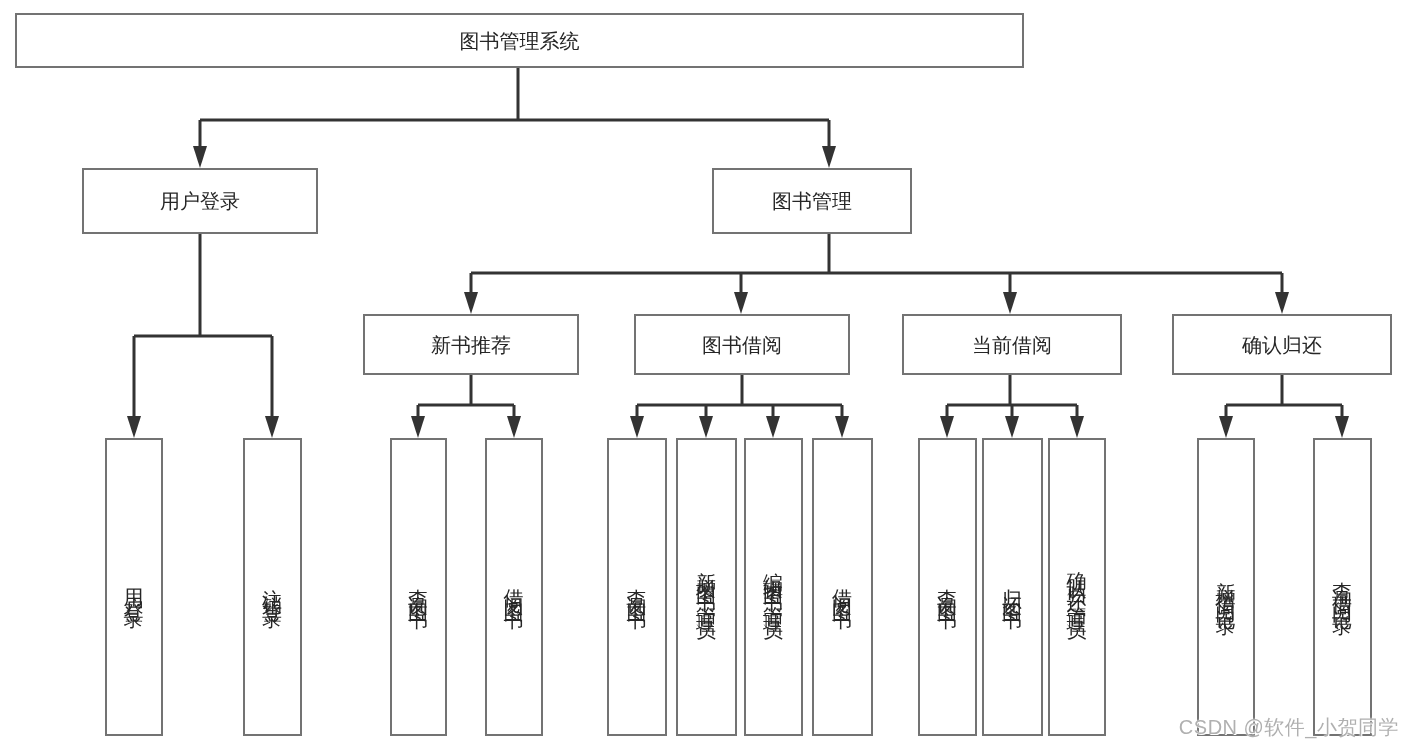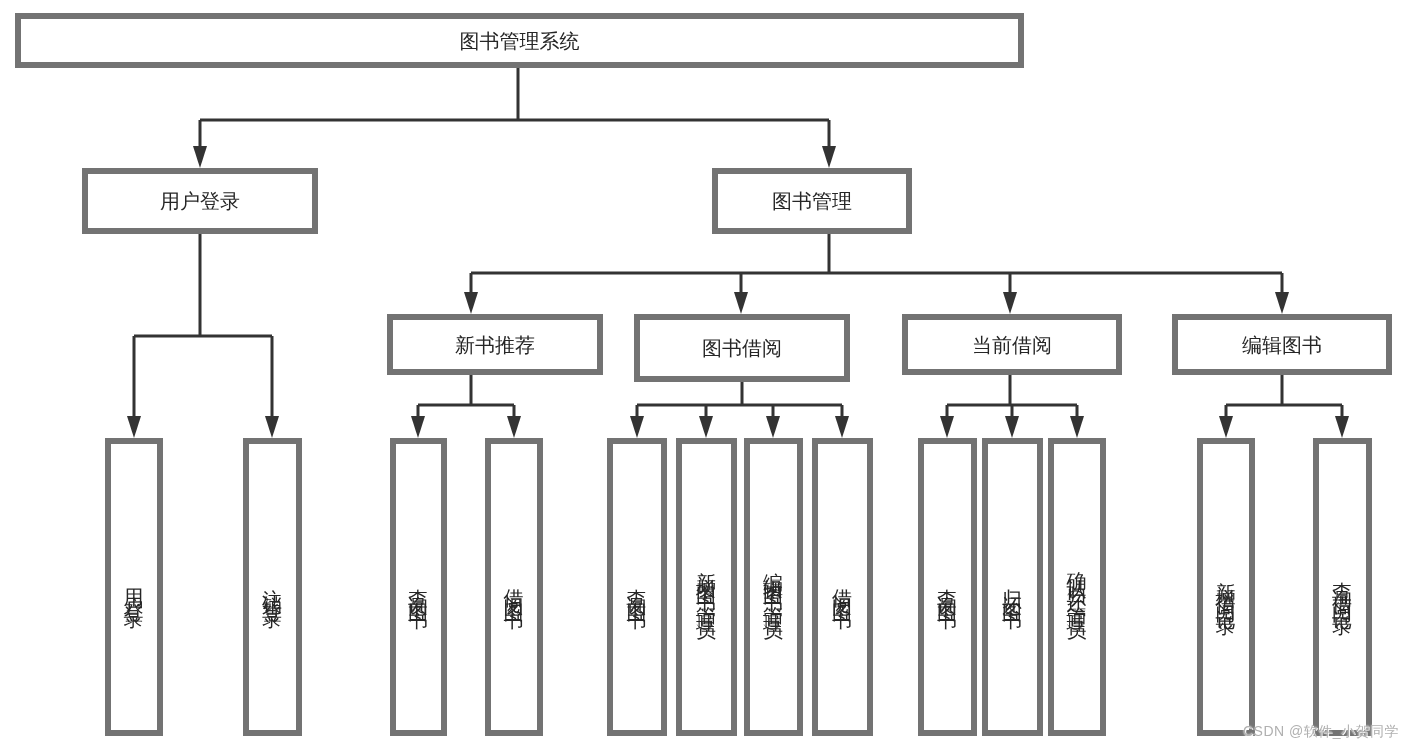--- a/index.html
+++ b/index.html
@@ -18,21 +18,21 @@
   #connectors {
     position: absolute;
     left: 0; top: 0;
     width: 1405px;
     height: 747px;
     pointer-events: none;
   }
   .node {
     position: absolute;
     box-sizing: border-box;
-    border: 6px solid #737373;
+    border: 2px solid #737373;
     background: #ffffff;
     display: flex;
     align-items: center;
     justify-content: center;
     color: #262626;
   }
   .node .lbl {
     display: block;
     font-size: 20px;
     line-height: 1;
@@ -41,21 +41,21 @@
   .node.v .lbl {
     writing-mode: vertical-rl;
     text-orientation: mixed;
     letter-spacing: 7px;
     white-space: normal;
   }
   .watermark {
     position: absolute;
     right: 6px;
     bottom: 6px;
-    font-size: 14px;
+    font-size: 20px;
     color: #b0b0b0;
     text-shadow: 0 0 2px #ffffff, 1px 1px 0 #ffffff;
     z-index: 5;
     letter-spacing: 0.5px;
   }
 </style>
 </head>
 <body>
 
 <div id="stage">
@@ -98,31 +98,31 @@
     <span class="lbl">图书管理系统</span>
   </div>
 
   <div class="node h" style="left:82px; top:168px; width:236px; height:66px;">
     <span class="lbl">用户登录</span>
   </div>
   <div class="node h" style="left:712px; top:168px; width:200px; height:66px;">
     <span class="lbl">图书管理</span>
   </div>
 
-  <div class="node h" style="left:363px; top:314px; width:216px; height:61px;margin-left:24px;">
+  <div class="node h" style="left:363px; top:314px; width:216px; height:61px;">
     <span class="lbl">新书推荐</span>
   </div>
-  <div class="node h" style="left:634px; top:314px; width:216px; height:68px;">
+  <div class="node h" style="left:634px; top:314px; width:216px; height:61px;">
     <span class="lbl">图书借阅</span>
   </div>
   <div class="node h" style="left:902px; top:314px; width:220px; height:61px;">
     <span class="lbl">当前借阅</span>
   </div>
   <div class="node h" style="left:1172px; top:314px; width:220px; height:61px;">
-    <span class="lbl">编辑图书</span>
+    <span class="lbl">确认归还</span>
   </div>
 
   <div class="node v" style="left:105px; top:438px; width:58px; height:298px;">
     <span class="lbl">用户登录</span>
   </div>
   <div class="node v" style="left:243px; top:438px; width:59px; height:298px;">
     <span class="lbl">注销登录</span>
   </div>
 
   <div class="node v" style="left:390px; top:438px; width:57px; height:298px;">

